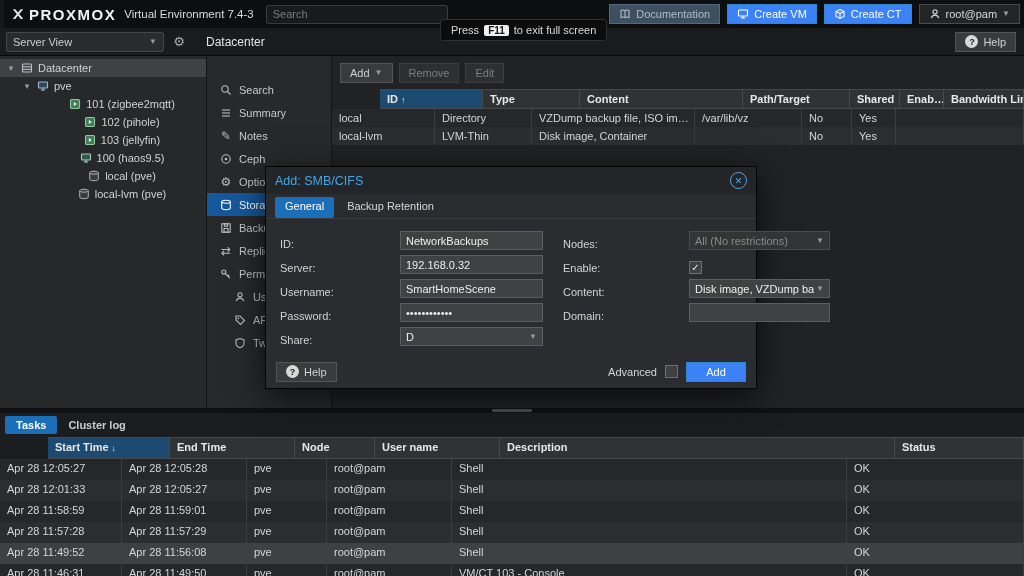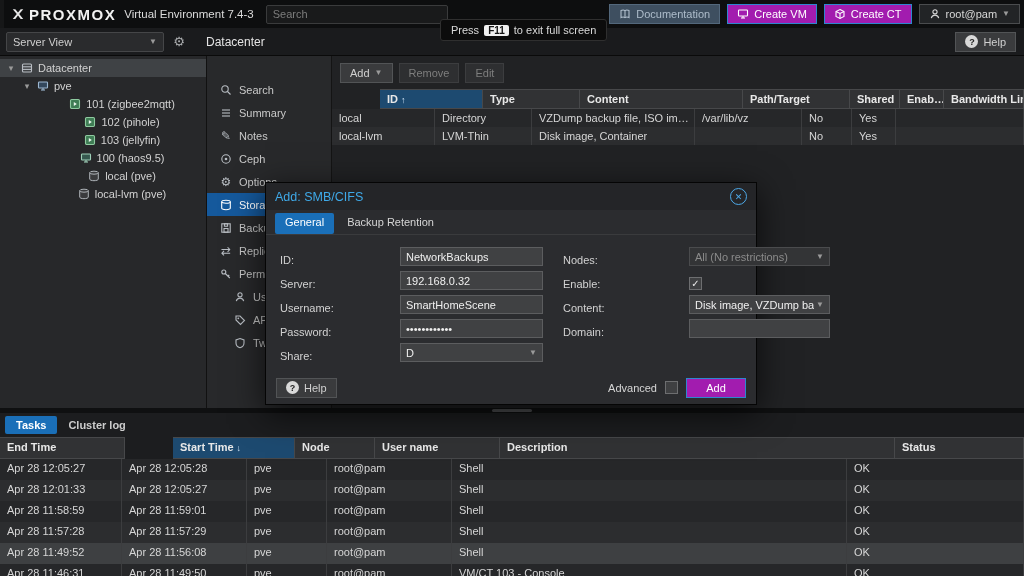--- a/index.html
+++ b/index.html
@@ -15,21 +15,21 @@
   .brand{display:flex;align-items:center;gap:5px;}
   .brand-name{font-size:15px;font-weight:bold;color:#f2f2f2;letter-spacing:1.5px;}
   .brand-sub{font-size:11.5px;color:#dcdcdc;margin-left:3px;}
   .top-search{width:168px;height:17px;background:#191a1b;border:1px solid #3a3b3c;border-radius:2px;
     color:#cfcfcf;padding:0 6px;font-size:11px;margin-left:4px;}
   .top-search::placeholder{color:#7c7c7c;}
   .top-actions{margin-left:auto;display:flex;gap:7px;align-items:center;}
   .btn{display:inline-flex;align-items:center;gap:5px;height:20px;padding:0 9px;border-radius:0;
     font-size:11px;cursor:pointer;border:1px solid transparent;box-sizing:border-box;white-space:nowrap;background:#3a3b3d;color:#d0d0d0;}
   .btn-doc{background:#3e4f60;border-color:#53687c;color:#aebdcb;}
-  .btn-blue{background:#a21caf;border-color:#2e86cf;color:#fff;}
+  .btn-blue{background:#3b82f6;border-color:#2e86cf;color:#fff;}
   .btn-dark{background:#222426;border-color:#4a4c4e;color:#d8d8d8;}
   .btn-gray{background:#3a3b3d;border-color:#525456;color:#d0d0d0;}
   .btn-dim{background:#2e2f31;border-color:#3c3d3f;color:#7e7e7e;}
   .caret{color:#9a9a9a;font-size:8px;line-height:1;}
   
   .hint{position:absolute;left:440px;top:19px;background:#0c0c0c;border:1px solid #2f2f2f;border-radius:3px;
     padding:4px 10px;display:flex;gap:5px;align-items:center;z-index:40;color:#d9d9d9;}
   .kbd{background:#f0f0f0;color:#151515;border-radius:2px;padding:0 4px;font-size:10px;font-weight:bold;}
   
   .subbar{position:absolute;left:0;top:28px;width:1024px;height:28px;background:#1a1b1d;
@@ -75,21 +75,21 @@
   
   .tasks{position:absolute;left:0;top:413px;width:1024px;height:163px;background:#1c1d1f;overflow:hidden;z-index:1;}
   .task-tabs{display:flex;padding:3px 5px;align-items:center;height:24px;box-sizing:border-box;font-weight:bold;}
   .ttab{padding:3px 11px;border-radius:2px;color:#cdcdcd;}
   .ttab.active{background:#1a6fb8;color:#fff;}
   .kc1{width:122px;}.kc2{width:125px;}.kc3{width:80px;}.kc4{width:125px;}.kc5{width:395px;}.kc6{flex:1;}
   .tasks .trow{height:21px;}
   .tasks .th{height:22px;}
   .r-sel{background:#3e4042;}
   
-  .modal{position:absolute;left:265px;top:182px;width:492px;height:223px;background:#2b2c2f;
+  .modal{position:absolute;left:265px;top:166px;width:492px;height:223px;background:#2b2c2f;
     border:1px solid #050505;box-shadow:0 8px 32px rgba(0,0,0,.7);z-index:30;box-sizing:border-box;}
   .modal-header{height:27px;display:flex;align-items:center;padding:0 9px;background:#242528;}
   .modal-title{color:#3fa9e8;font-size:12.5px;}
   .modal-close{margin-left:auto;width:15px;height:15px;border:1px solid #4da9e8;border-radius:50%;
     color:#4da9e8;display:flex;align-items:center;justify-content:center;font-size:9px;}
   .modal-tabs{display:flex;gap:3px;padding:3px 9px 0 9px;height:25px;box-sizing:border-box;border-bottom:1px solid #3a3b3d;}
   .mtab{padding:3px 10px;color:#d6d6d6;border-radius:2px;}
   .mtab.active{background:#1a6fb8;color:#fff;}
   .mb{display:flex;padding:11px 10px 0 14px;gap:20px;}
   .fcol{display:flex;flex-direction:column;gap:4px;}
@@ -371,24 +371,24 @@
   <div class="splitter">
     <div class="grip"></div>
   </div>
 
   <section class="tasks">
     <div class="task-tabs">
       <span class="ttab active">Tasks</span>
       <span class="ttab">Cluster log</span>
     </div>
     <div class="trow th">
-      <div class="tcell kc2">End Time</div>
       <div class="tcell kc1 sorted">
         <span>Start Time</span><span class="sortic">↓</span>
       </div>
+      <div class="tcell kc2">End Time</div>
       <div class="tcell kc3">Node</div>
       <div class="tcell kc4">User name</div>
       <div class="tcell kc5">Description</div>
       <div class="tcell kc6">Status</div>
     </div>
     <div class="trow r-a">
       <div class="tcell kc1">Apr 28 12:05:27</div>
       <div class="tcell kc2">Apr 28 12:05:28</div>
       <div class="tcell kc3">pve</div>
       <div class="tcell kc4">root@pam</div>

